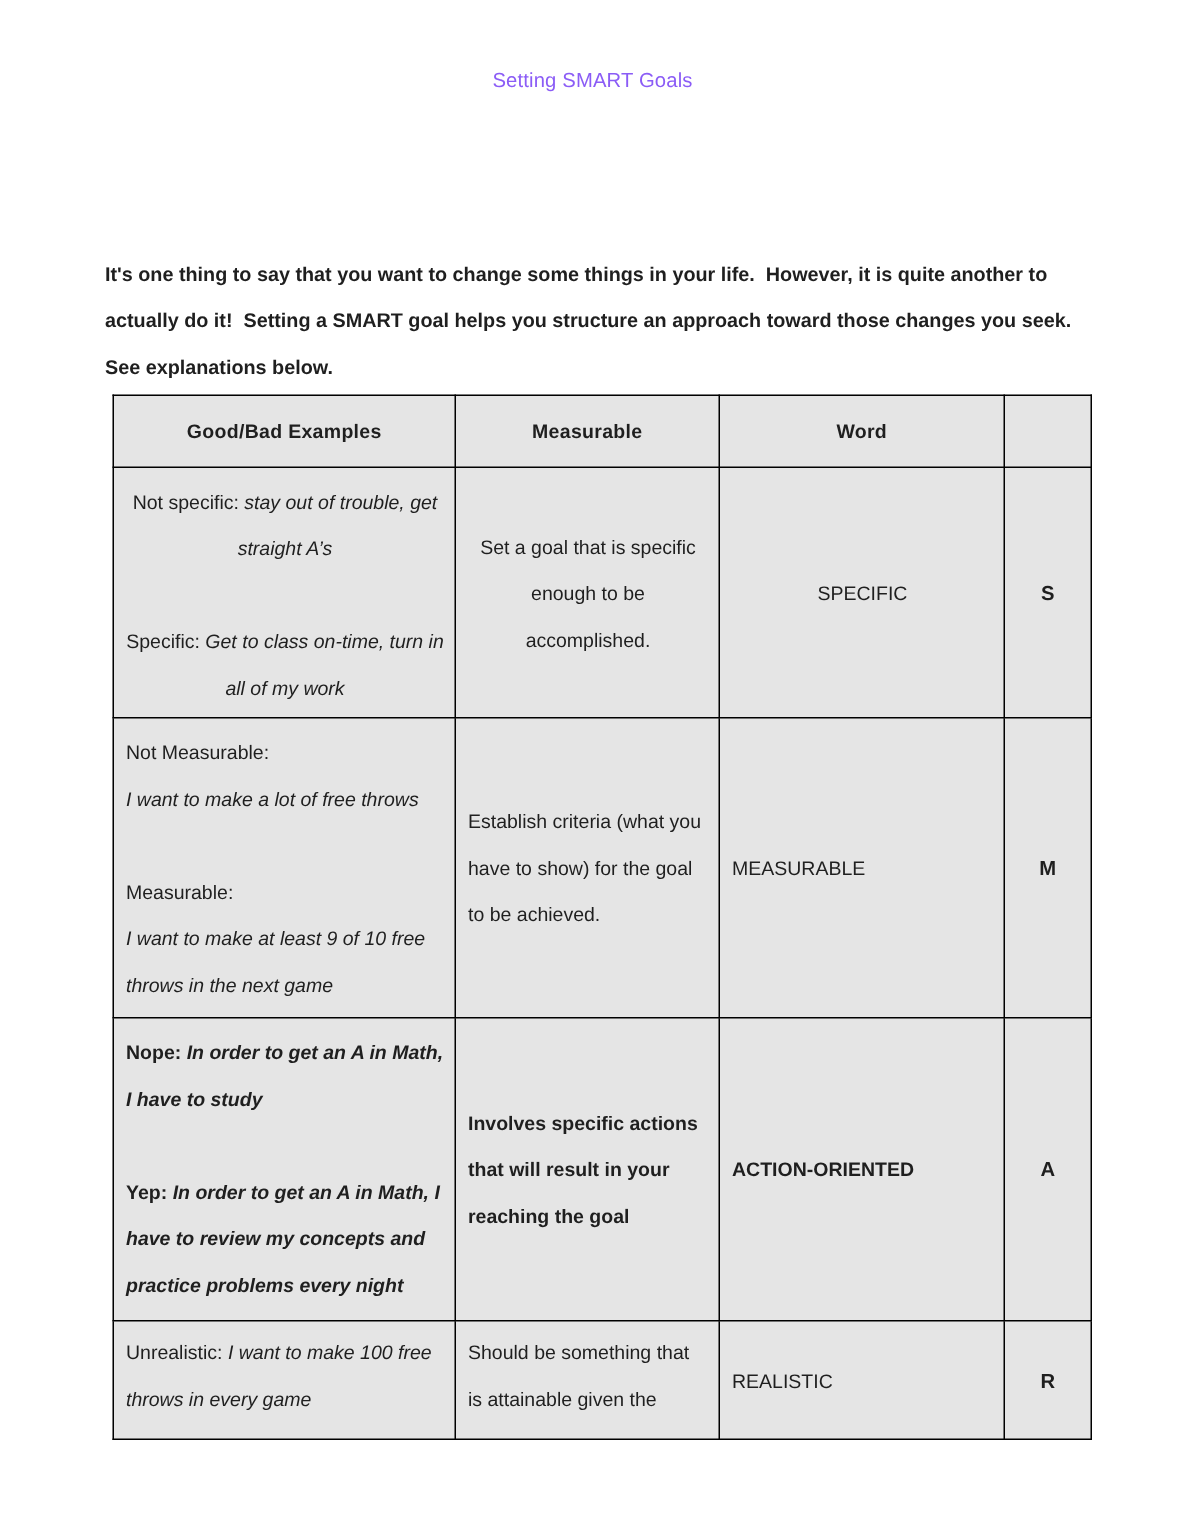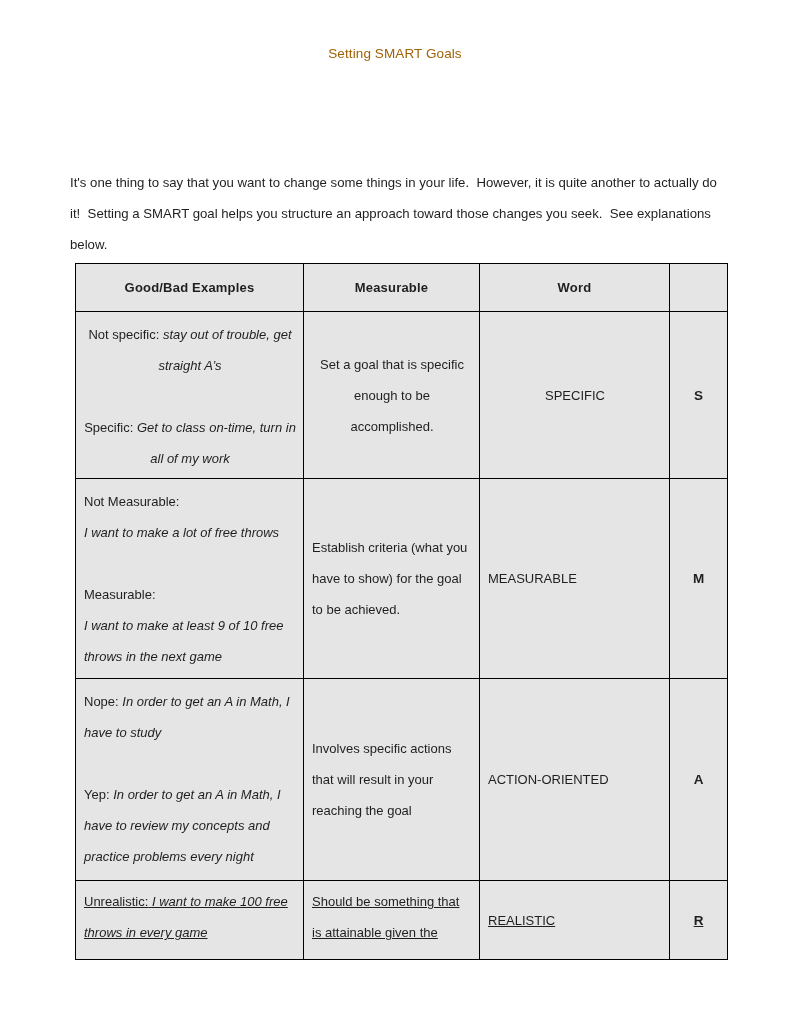--- a/index.html
+++ b/index.html
@@ -28,37 +28,38 @@
   
   .doc-title {
     position: absolute;
     top: 44px;
     left: 0;
     width: 790px;
     text-align: center;
     font-size: 13.5px;
     line-height: 20px;
     letter-spacing: 0.1px;
-    color: #a16207;
+    color: #8b5cf6;
   }
 
   
   .intro {
     position: absolute;
     top: 105px;
     left: 70px;
     width: 652px;
     font-size: 13.2px;
     line-height: 31px;
     color: #1f1f1f;
     text-align: left;
     white-space: pre-wrap;
   }
   .intro p {
     margin: 0;
+    font-weight: bold;
   }
 
   
   .smart-table {
     position: absolute;
     left: 75px;
     top: 263px;
     width: 652px;
     border-collapse: collapse;
     table-layout: fixed;
@@ -111,22 +112,22 @@
 
   .example-block { margin: 0; }
   .example-gap { height: 31px; }
 
   .lbl { font-style: normal; }
   .ital { font-style: italic; }
 
   
   tr.row-s td { height: 166px; text-align: center; }
   tr.row-m td { height: 199px; }
-  tr.row-a td { height: 201px; }
-  tr.row-r td { height: 78px; text-decoration: underline; }
+  tr.row-a td { height: 201px; font-weight: bold; }
+  tr.row-r td { height: 78px; }
 
   tr.row-r td.col-examples .cell-pad,
   tr.row-r td.col-explanation .cell-pad {
     padding-top: 5px;
   }
   tr.row-r td.col-explanation { vertical-align: top; }
 </style>
 </head>
 <body>
 

